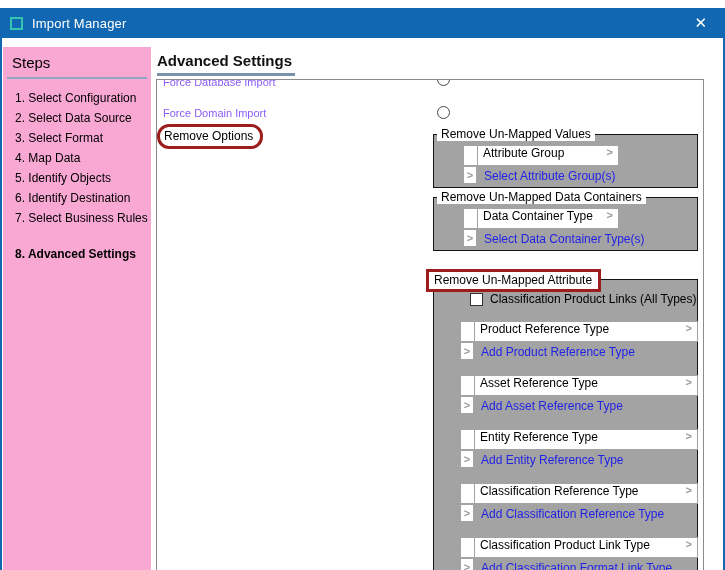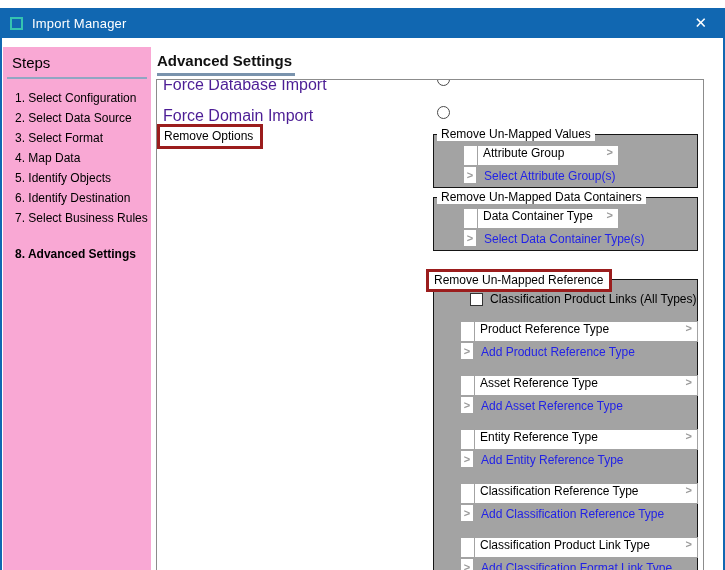--- a/index.html
+++ b/index.html
@@ -27,21 +27,21 @@
   .steps-list { padding:9px 0 0 12px; }
   .step-item { font-size:12px; color:#000; line-height:20px; white-space:nowrap; }
   .step-item.active { font-weight:bold;margin-top:16px; }
 
   .main-title { position:absolute; left:155px; top:6px; font-size:15px; font-weight:bold; color:#111; }
   .main-underline { position:absolute; left:155px; top:27px; width:138px; height:3px; background:#7a93ad; }
 
   .panel { position:absolute; left:154px; top:33px; width:548px; height:503px;
            border:1px solid #8c8c8c; border-bottom:none; background:#fff; overflow:hidden; }
 
-  .opt-label { position:absolute; font-size:16px; color:#4c1d95; white-space:nowrap; }
+  .opt-label { position:absolute; font-size:11px; color:#8b5cf6; white-space:nowrap; }
   .radio { position:absolute; width:13px; height:13px; border:1px solid #4a4a4a;
            border-radius:50%; background:#fff; }
 
   .red-box { position:absolute; border:3px solid #9b1d1d; background:#fff;
              padding:2px 7px 3px 4px; font-size:12px; white-space:nowrap; }
 
   
   .groupbox { position:absolute; border:1px solid #151515; background:#a3a3a3; }
   .legend { position:absolute; top:-8px; left:3px; background:#fff; padding:0 4px;
             font-size:12px; white-space:nowrap; }
@@ -103,21 +103,21 @@
     <div class="main-underline"></div>
 
     <div class="panel">
 
       <span class="opt-label" style="left:6px; top:-4px;">Force Database Import</span>
       <span class="radio" style="left:280px; top:-7px;"></span>
 
       <span class="opt-label" style="left:6px; top:27px;">Force Domain Import</span>
       <span class="radio" style="left:280px; top:26px;"></span>
 
-      <div class="red-box" style="left:0; top:44px;">
+      <div class="red-box" style="left:0; top:44px;border-radius:12px;">
         <span>Remove Options</span>
       </div>
 
       <div class="groupbox g-narrow" id="g0">
           <span class="legend">Remove Un-Mapped Values</span>
           <div class="tables">
             <div class="tbl">
               <div class="hrow">
                 <div class="corner"></div>
                 <div class="hcell">
@@ -144,21 +144,21 @@
                 </div>
               </div>
               <div class="lrow">
                 <div class="rowbtn">&gt;</div>
                 <a class="link">Select Data Container Type(s)</a>
               </div>
             </div>
           </div>
         </div>
       <div class="groupbox g-wide" id="g2">
-          <span class="legend hl">Remove Un-Mapped Reference</span>
+          <span class="legend hl">Remove Un-Mapped Attribute</span>
           <div class="cb-row">
             <span class="cb-box"></span>
             <span class="cb-label">Classification Product Links (All Types)</span>
           </div>
           <div class="tables">
             <div class="tbl">
               <div class="hrow">
                 <div class="corner"></div>
                 <div class="hcell">
                   <span>Product Reference Type</span>

